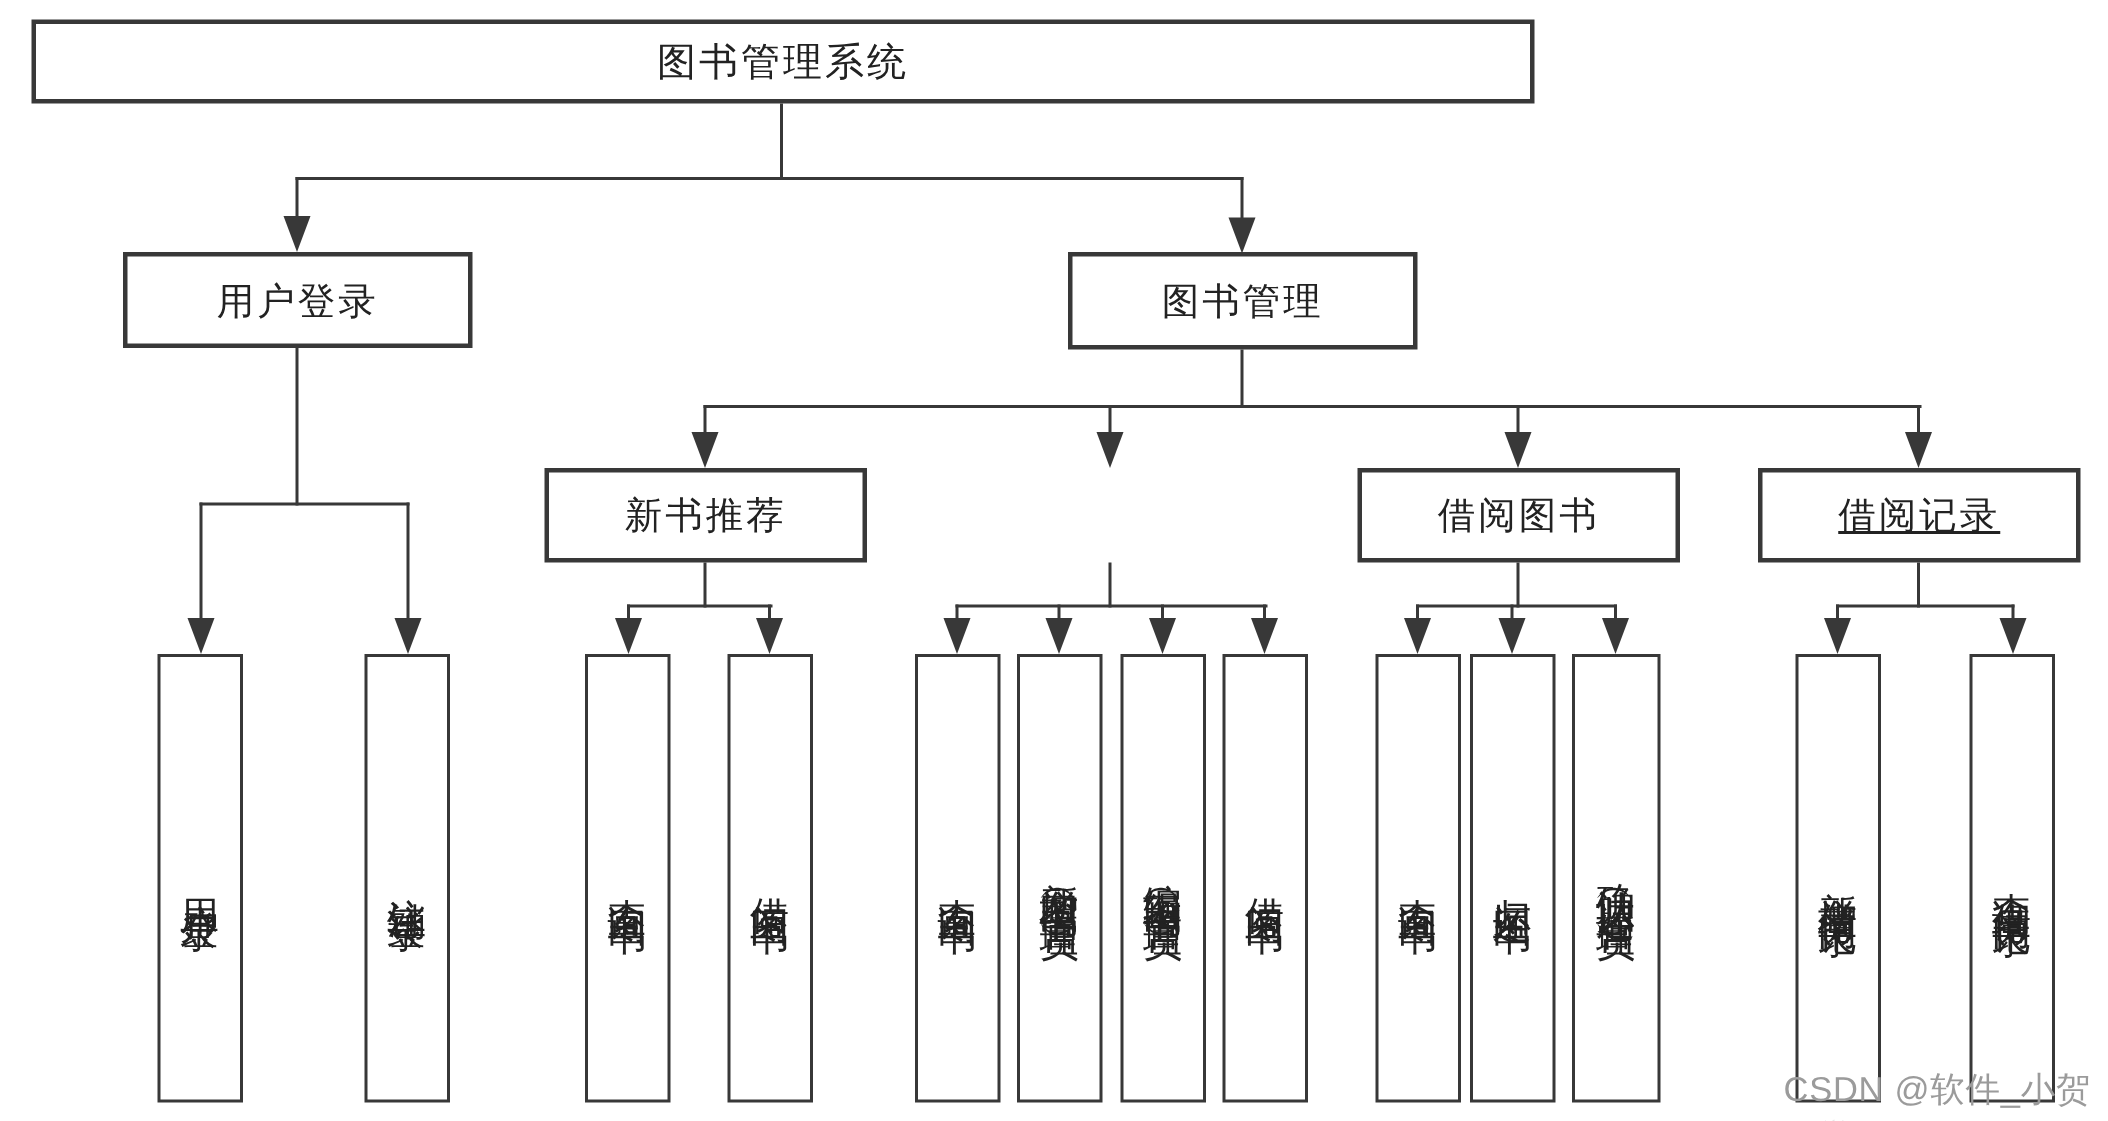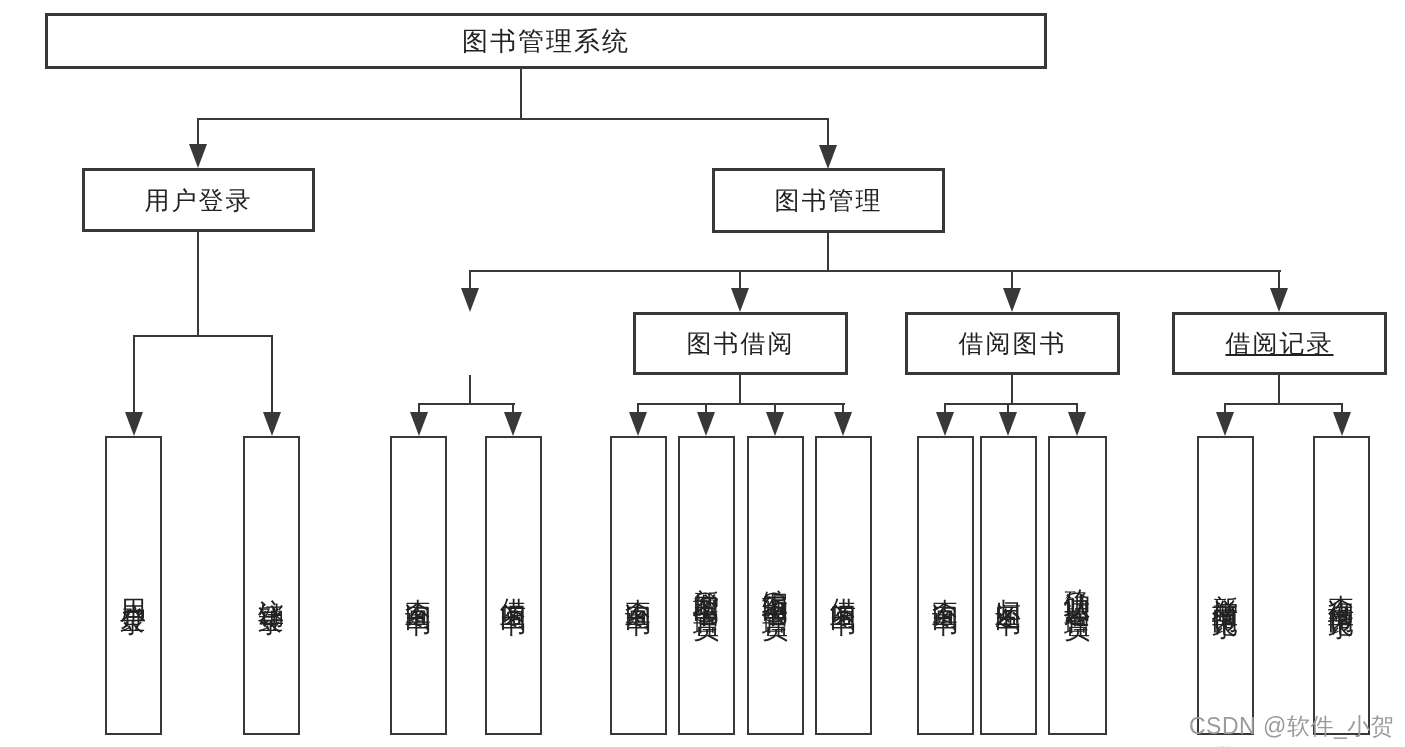--- a/index.html
+++ b/index.html
@@ -16,21 +16,21 @@
     box-sizing: border-box;
     border: 3px solid #383838;
     background: #ffffff;
     display: flex;
     align-items: center;
     justify-content: center;
     font-size: 25px;
     letter-spacing: 2px;
     color: #222222;
   }
-  .node.root { font-size: 26px; margin-left: 24px; }
+  .node.root { font-size: 26px; }
   .leaf {
     position: absolute;
     box-sizing: border-box;
     border: 2px solid #383838;
     background: #ffffff;
     top: 436px;
     width: 57px;
     height: 299px;
     display: flex;
     align-items: center;
@@ -77,22 +77,22 @@
     <span>图书管理系统</span>
   </div>
 
   <div class="node" style="left:82px; top:168px; width:233px; height:64px;">
     <span>用户登录</span>
   </div>
   <div class="node" style="left:712px; top:168px; width:233px; height:65px;">
     <span>图书管理</span>
   </div>
 
-  <div class="node" style="left:633px; top:312px; width:215px; height:63px;">
-    <span>图书借阅</span>
+  <div class="node" style="left:363px; top:312px; width:215px; height:63px;">
+    <span>新书推荐</span>
   </div>
   <div class="node" style="left:905px; top:312px; width:215px; height:63px;">
     <span>借阅图书</span>
   </div>
   <div class="node" style="left:1172px; top:312px; width:215px; height:63px;text-decoration:underline;">
     <span>借阅记录</span>
   </div>
 
   <div class="leaf" style="left:105px;">
     <span>用户登录</span>

